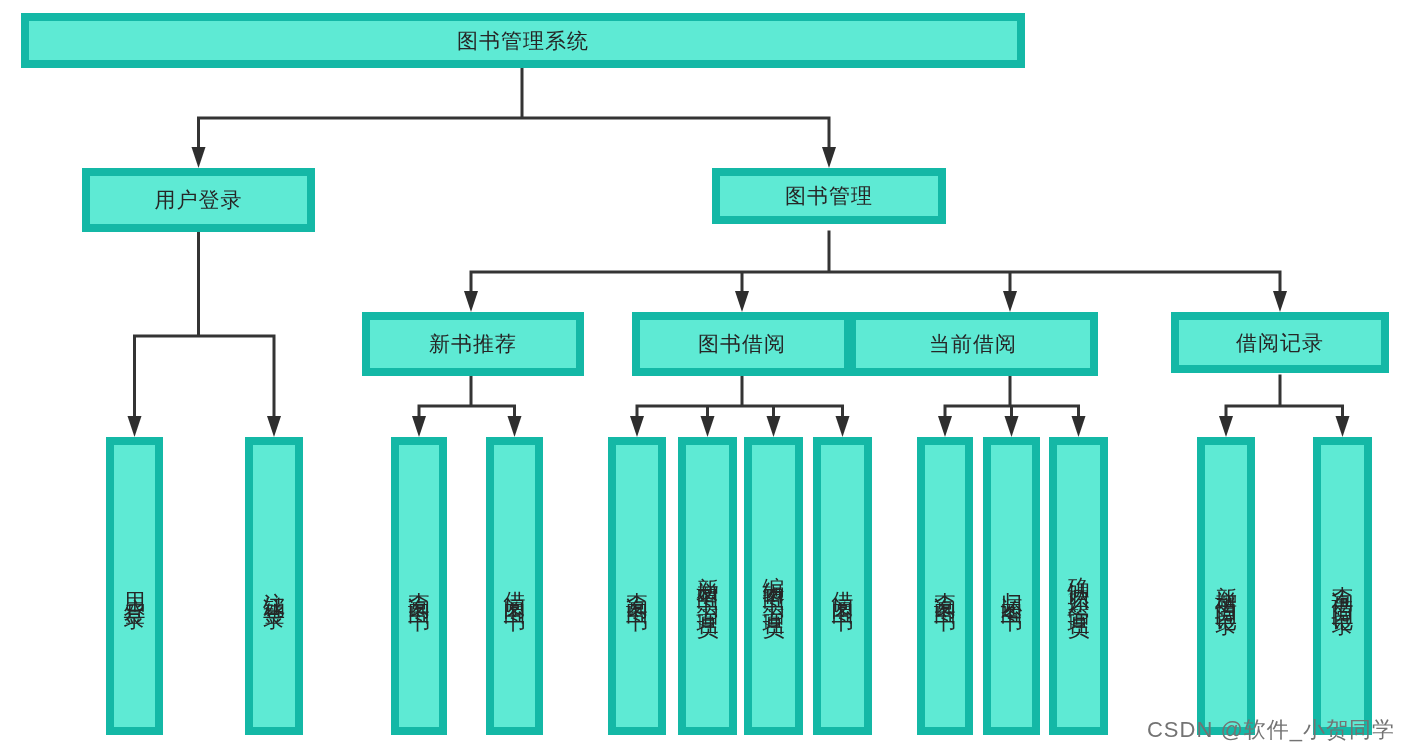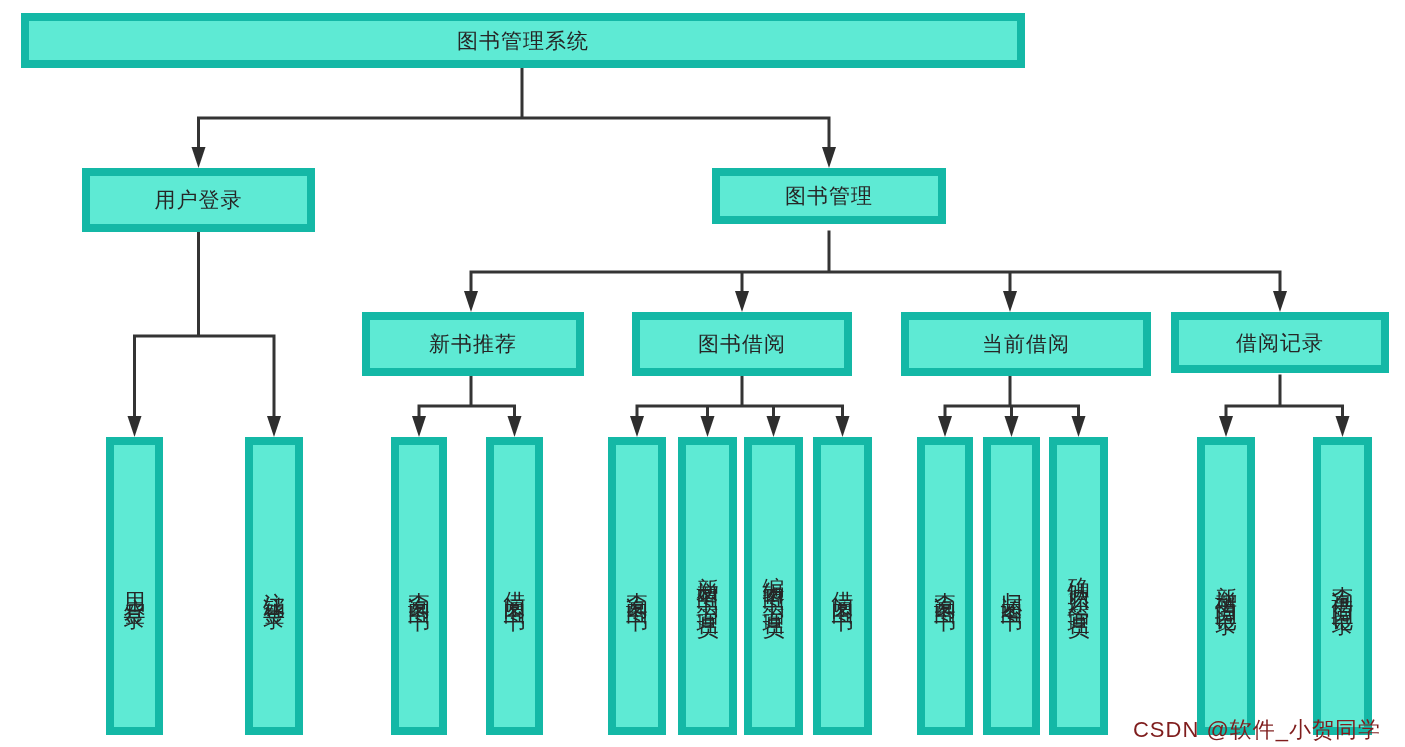--- a/index.html
+++ b/index.html
@@ -48,43 +48,43 @@
     color: #262626;
   }
   
   .n-root  { left: 21px;   top: 13px;  width: 1004px; height: 55px; }
   
   .n-login { left: 82px;   top: 168px; width: 233px;  height: 64px; }
   .n-mgmt  { left: 712px;  top: 168px; width: 234px;  height: 56px; }
   
   .n-nr    { left: 362px;  top: 312px; width: 222px;  height: 64px; }
   .n-bb    { left: 632px;  top: 312px; width: 220px;  height: 64px; }
-  .n-cb    { left: 901px;  top: 312px; width: 250px;  height: 64px; }
+  .n-cb    { left: 848px;  top: 312px; width: 250px;  height: 64px; }
   .n-br    { left: 1171px; top: 312px; width: 218px;  height: 61px; }
   
   .leaf    { top: 437px; height: 298px; }
   .lf1  { left: 106px;  width: 57px; }
   .lf2  { left: 245px;  width: 58px; }
   .lf3  { left: 391px;  width: 56px; }
   .lf4  { left: 486px;  width: 57px; }
   .lf5  { left: 608px;  width: 58px; }
   .lf6  { left: 678px;  width: 59px; }
   .lf7  { left: 744px;  width: 59px; }
   .lf8  { left: 813px;  width: 59px; }
   .lf9  { left: 917px;  width: 56px; }
   .lf10 { left: 983px;  width: 57px; }
   .lf11 { left: 1049px; width: 59px; }
   .lf12 { left: 1197px; width: 58px; }
   .lf13 { left: 1313px; width: 59px; }
   .watermark {
     position: absolute;
-    right: 24px;
+    right: 10px;
     bottom: 2px;
     font-size: 22px;
-    color: #7f1d1d;
+    color: #737373;
     letter-spacing: 1px;
     white-space: nowrap;
   }
 </style>
 </head>
 <body>
 
 <div class="canvas">
 
   <svg class="connectors" viewBox="0 0 1405 747" xmlns="http://www.w3.org/2000/svg">

